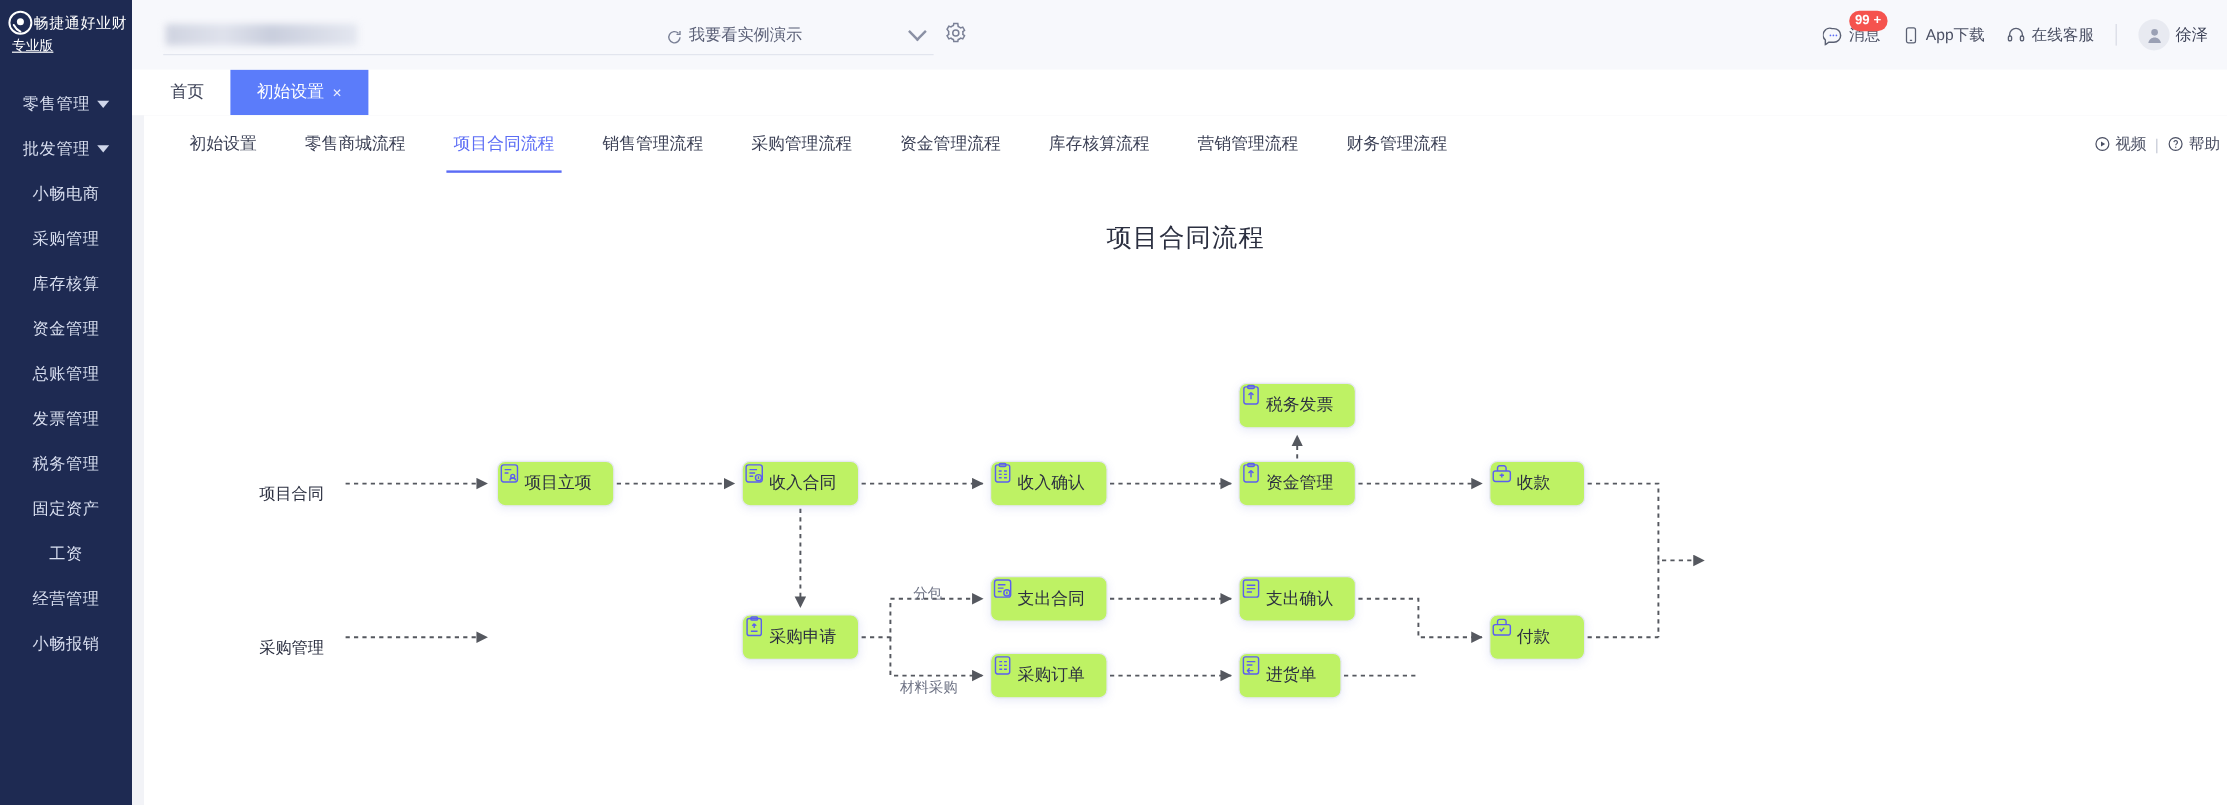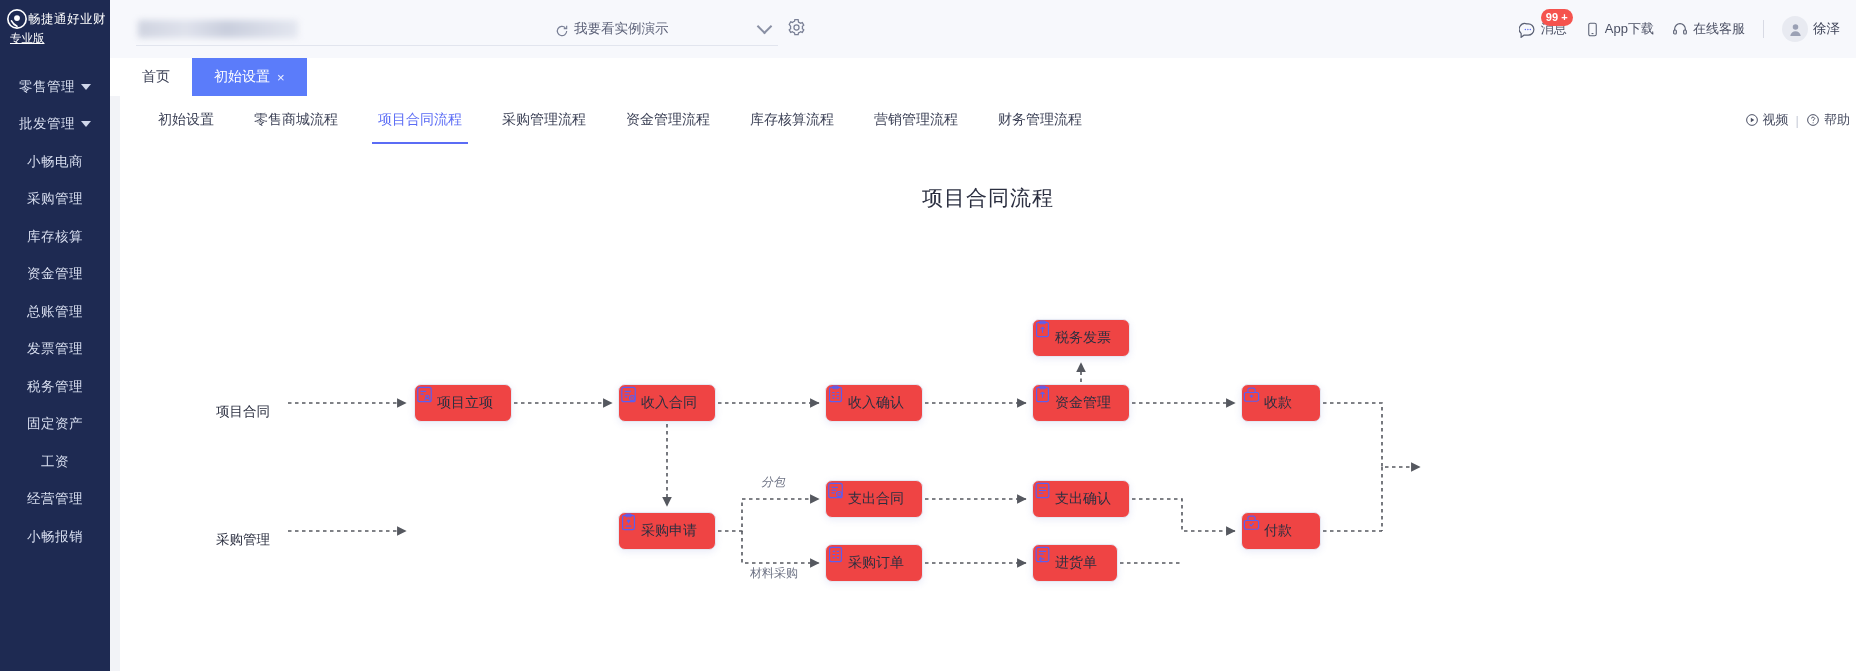--- a/index.html
+++ b/index.html
@@ -131,21 +131,21 @@
 
   .flow-title {
     text-align: center; font-size: 21px; color: #2b2f40; margin-top: 40px;
     letter-spacing: 1px;
   }
 
   
   .flow { position: relative; width: 100%; height: 420px; margin-top: 8px; }
   .flow svg { position: absolute; left: 0; top: 0; }
   .node {
-    position: absolute; height: 38px; background: #ef4444;
+    position: absolute; height: 38px; background: #bef264;
     border: 1px solid #e6e8f2; border-radius: 7px;
     box-shadow: 0 2px 7px rgba(96,108,200,.13);
     display: flex; align-items: center; gap: 8px; padding: 0 14px;
     font-size: 14px; color: #2b2f40; white-space: nowrap; cursor: pointer;
   }
   .node .ic { width: 19px; height: 19px; flex: 0 0 19px; display: block; }
   .rowlabel {
     position: absolute; font-size: 13.5px; color: #2b2f40; white-space: nowrap;
   }
   .edgelabel {
@@ -293,20 +293,23 @@
 
         <div class="subtabs" id="process-tabs">
           <div class="stab">
               <span>初始设置</span>
             </div>
             <div class="stab">
               <span>零售商城流程</span>
             </div>
             <div class="stab active">
               <span>项目合同流程</span>
+            </div>
+            <div class="stab">
+              <span>销售管理流程</span>
             </div>
             <div class="stab">
               <span>采购管理流程</span>
             </div>
             <div class="stab">
               <span>资金管理流程</span>
             </div>
             <div class="stab">
               <span>库存核算流程</span>
             </div>
@@ -481,20 +484,20 @@
                 <svg class="ic" viewBox="0 0 24 24">
                   <path d="M5 9.5h14a2 2 0 012 2V18a2.5 2.5 0 01-2.5 2.5h-13A2.5 2.5 0 013 18v-6.5a2 2 0 012-2z" fill="none" stroke="#5b5ef0" stroke-width="1.5"></path>
                   <path d="M7.5 9.5V6.2A2.2 2.2 0 019.7 4h4.6a2.2 2.2 0 012.2 2.2v3.3" fill="none" stroke="#5b5ef0" stroke-width="1.5"></path>
                   <path d="M9.6 14.2l1.9 2 3.1-3.4" fill="none" stroke="#5b5ef0" stroke-width="1.5"></path>
                 </svg>
               </span>
               <span>付款</span>
             </div>
             <div class="rowlabel" style="left: 96px; top: 183px;">项目合同</div>
             <div class="rowlabel" style="left: 96px; top: 311px;">采购管理</div>
-            <div class="edgelabel" style="left: 641px; top: 254px; font-style: italic;">分包</div>
+            <div class="edgelabel" style="left: 641px; top: 266px;">分包</div>
             <div class="edgelabel" style="left: 630px; top: 345px;">材料采购</div>
           </div>
 
       </div>
     </div>
   </div>
 </div>
 
 </body></html>

